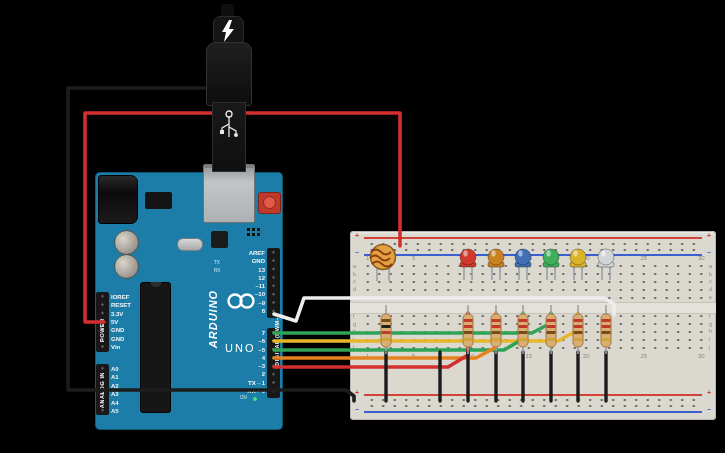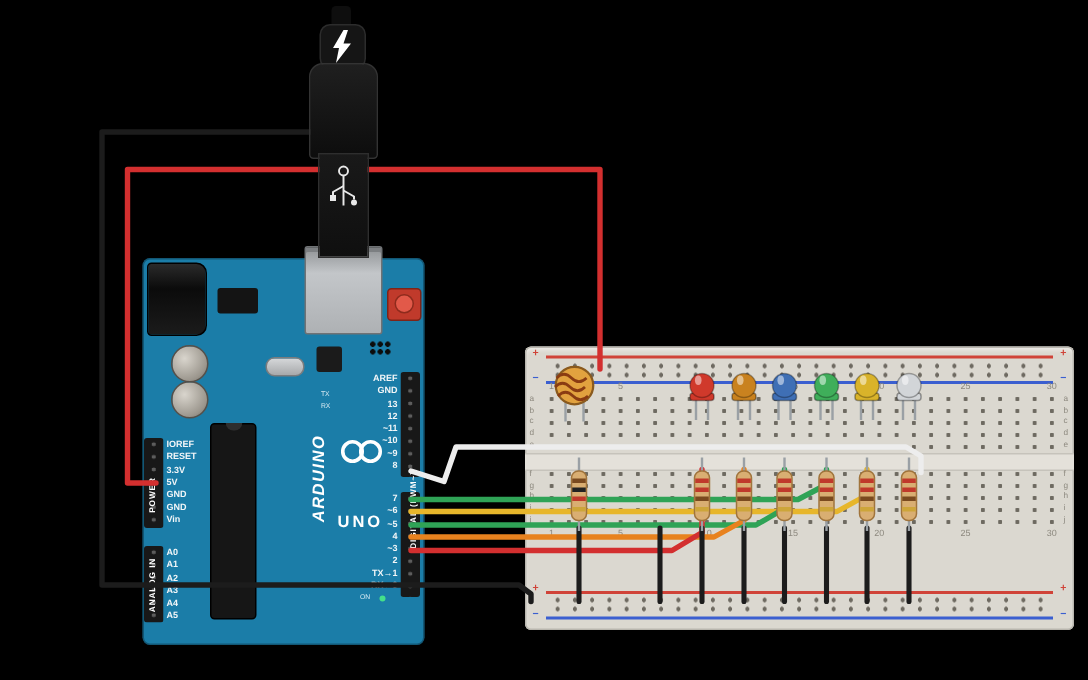--- a/index.html
+++ b/index.html
@@ -47,21 +47,21 @@
   #labels-lp{left:16px;top:122px;width:30px;height:56px;align-items:flex-start;}
   #labels-la{left:16px;top:194px;width:30px;height:48px;align-items:flex-start;}
 
   .vlabel{position:absolute;color:#fff;font-size:5.5px;letter-spacing:.6px;font-weight:bold;
            text-align:center;transform:rotate(-90deg);white-space:nowrap;}
   #power-label{left:-16px;top:155px;width:46px;}
   #analog-label{left:-21px;top:215px;width:56px;}
   #digital-label{left:134px;top:165px;width:95px;}
   #brand-text{position:absolute;left:81px;top:141px;width:74px;text-align:center;color:#fff;
            font-size:11px;font-style:italic;font-weight:bold;letter-spacing:1px;transform:rotate(-90deg);}
-  #model-text{position:absolute;left:130px;top:170px;color:#fff;font-size:11px;font-weight:bold;letter-spacing:2px;}
+  #model-text{position:absolute;left:130px;top:170px;color:#fff;font-size:11px;font-weight:normal;letter-spacing:2px;}
   #logo-svg{position:absolute;left:128px;top:118px;}
   #tx-label{position:absolute;left:119px;top:88px;font-size:4.5px;color:#d6e9f2;}
   #rx-label{position:absolute;left:119px;top:96px;font-size:4.5px;color:#d6e9f2;}
   #on-led{position:absolute;left:158px;top:225px;width:4px;height:4px;border-radius:50%;background:#44e08a;}
   #on-label{position:absolute;left:145px;top:223px;font-size:4.5px;color:#d6e9f2;}
 
   
   #breadboard{position:absolute;left:350px;top:231px;width:366px;height:189px;background:#dbd8d0;
            border-radius:4px;box-shadow:inset 0 0 0 1px #b9b6ae, inset 0 2px 3px rgba(255,255,255,.6);}
   .rail-line{position:absolute;left:14px;right:14px;height:2px;}

